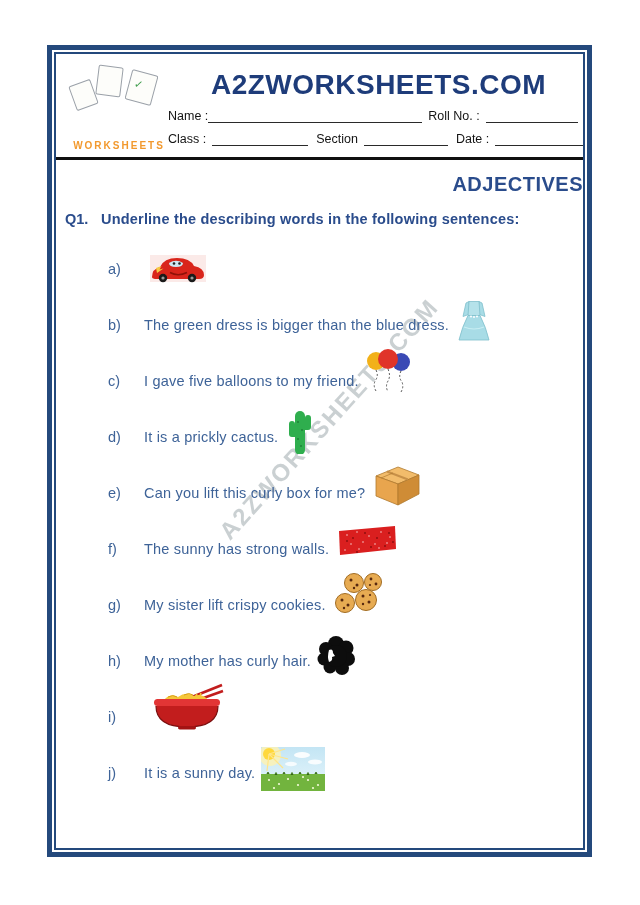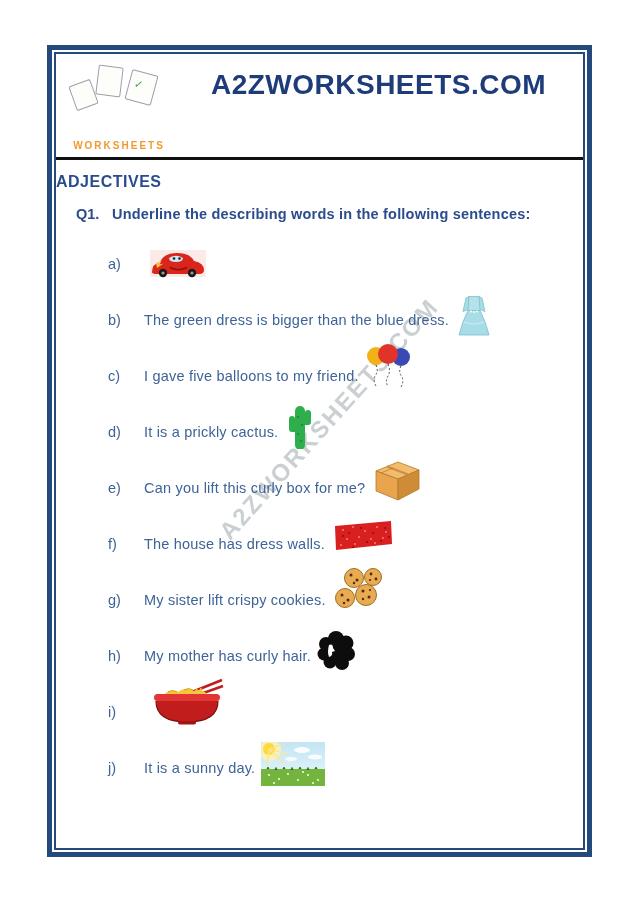--- a/index.html
+++ b/index.html
@@ -29,23 +29,23 @@
                 font-size:28px; font-weight:bold; color:#1e3c7a; letter-spacing:.5px; }
   .fields { margin-left:110px; margin-top:8px; font-size:12.5px; color:#141414; }
   .fields-row { display:flex; align-items:flex-end; margin-bottom:9px; padding-left:2px; }
   .fields-row span.lbl { flex:none; }
   .blank { display:inline-block; border-bottom:1.3px solid #2a2a2a; height:13px; flex:none; }
   .b-name{ width:214px; } .b-roll{ width:92px; margin-right:2px; }
   .b-class{ width:96px; } .b-section{ width:84px; } .b-date{ width:102px; }
   .gap6{ margin-left:6px; } .gap8{ margin-left:8px; }
 
   
-  .ws-title { margin-top:13px; text-align:left; font-size:16px; font-weight:bold;
+  .ws-title { margin-top:13px; text-align:right; font-size:20px; font-weight:bold;
               color:#2a4c8c; letter-spacing:.5px; position:relative; z-index:2; }
-  .question { margin-top:15px; padding-left:20px; display:flex; font-size:14.5px;
+  .question { margin-top:15px; padding-left:9px; display:flex; font-size:14.5px;
               font-weight:bold; color:#2a4c8c; position:relative; z-index:2; }
   .q-no { width:34px; flex:none; }
   .q-text { margin-left:2px; letter-spacing:.2px;text-align:center; }
 
   .items { margin-top:14px; padding-left:52px; list-style:none; position:relative; z-index:2; }
   .item { height:56px; display:flex; align-items:center; font-size:14.5px; color:#3e6398; }
   .item-label { width:36px; flex:none; }
   .item-text { letter-spacing:.2px; }
   .item-img { margin-left:6px; flex:none; line-height:0; }
   .raise4{ transform:translateY(-4px);} .raise6{ transform:translateY(-6px);}
@@ -66,20 +66,36 @@
 
     <div class="header">
       <div class="logo">
         <div class="paper paper1"></div>
         <div class="paper paper2"></div>
         <div class="paper paper3"></div>
         <div class="paper-check">✓</div>
         <div class="logo-caption">WORKSHEETS</div>
       </div>
       <div class="site-title">A2ZWORKSHEETS.COM</div>
+      <div class="fields">
+        <div class="fields-row">
+          <span class="lbl">Name :</span>
+          <span class="blank b-name"></span>
+          <span class="lbl gap6">Roll No. :</span>
+          <span class="blank b-roll gap6"></span>
+        </div>
+        <div class="fields-row">
+          <span class="lbl">Class :</span>
+          <span class="blank b-class gap6"></span>
+          <span class="lbl gap8">Section</span>
+          <span class="blank b-section gap6"></span>
+          <span class="lbl gap8">Date :</span>
+          <span class="blank b-date gap6"></span>
+        </div>
+      </div>
     </div>
 
     <div class="ws-title">ADJECTIVES</div>
 
     <div class="question">
       <span class="q-no">Q1.</span>
       <span class="q-text">Underline the describing words in the following sentences:</span>
     </div>
 
     <ol class="items">
@@ -160,21 +176,21 @@
             <polygon points="5,13 27,21 27,42 5,33" fill="#e8a54e" stroke="#b07a2e" stroke-width=".8"></polygon>
             <polygon points="27,21 48,12 48,31 27,42" fill="#cf8c36" stroke="#b07a2e" stroke-width=".8"></polygon>
             <line x1="16" y1="8.5" x2="37" y2="16.5" stroke="#c79048" stroke-width="2"></line>
             <line x1="10" y1="15" x2="22" y2="10" stroke="#b07a2e" stroke-width=".7"></line>
           </svg>
         </span>
       </li>
 
       <li class="item">
         <span class="item-label">f)</span>
-        <span class="item-text">The house has dress walls.</span>
+        <span class="item-text">The sunny has strong walls.</span>
         <span class="item-img raise8">
           <svg width="64" height="34" viewBox="0 0 64 34">
             <polygon points="4,7 60,2 61,25 5,31" fill="#da1f1f"></polygon>
             <g fill="#ffffff" opacity=".75">
               <circle cx="12" cy="11" r=".8"></circle>
                   <circle cx="22" cy="8" r=".8"></circle>
                   <circle cx="34" cy="12" r=".8"></circle>
               <circle cx="46" cy="8" r=".8"></circle>
                   <circle cx="55" cy="13" r=".8"></circle>
                   <circle cx="16" cy="20" r=".8"></circle>

